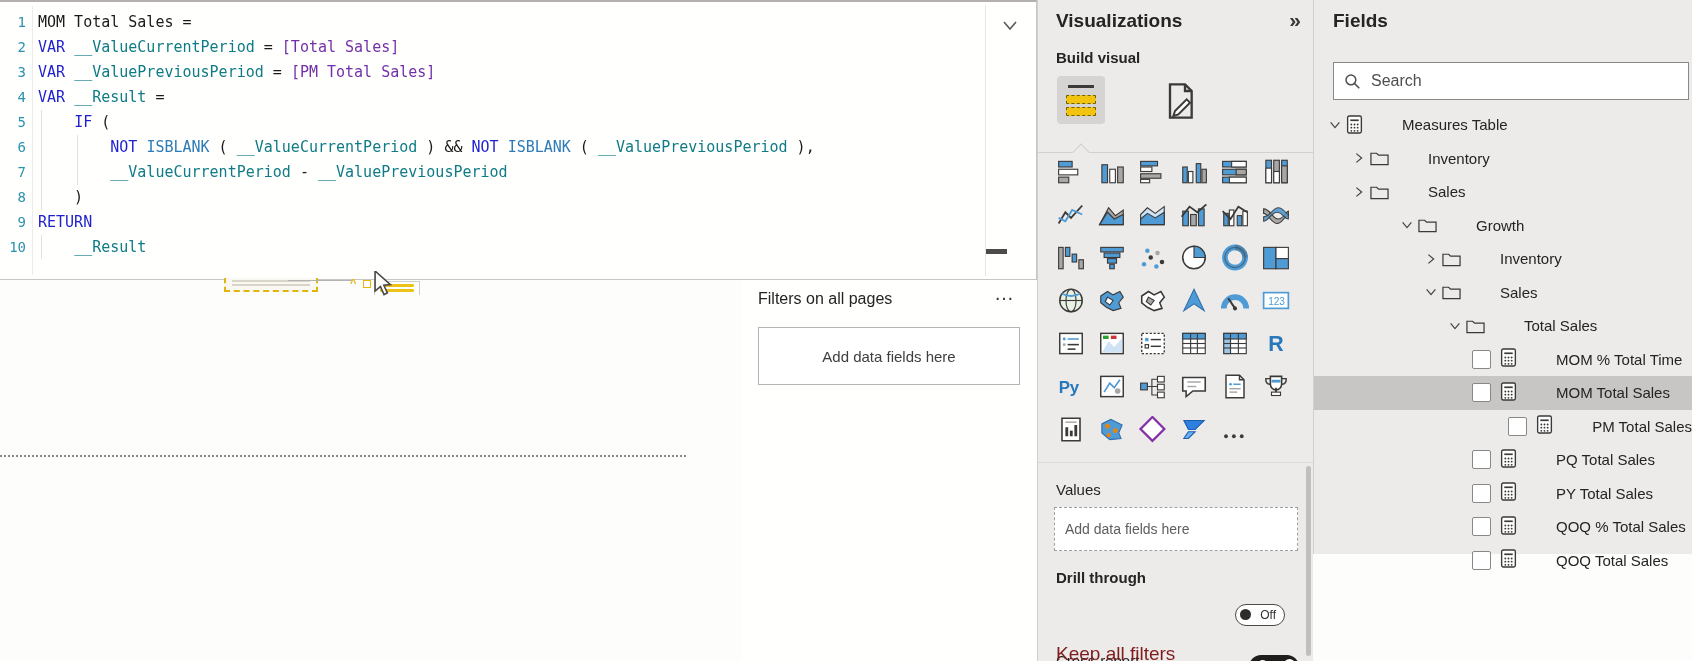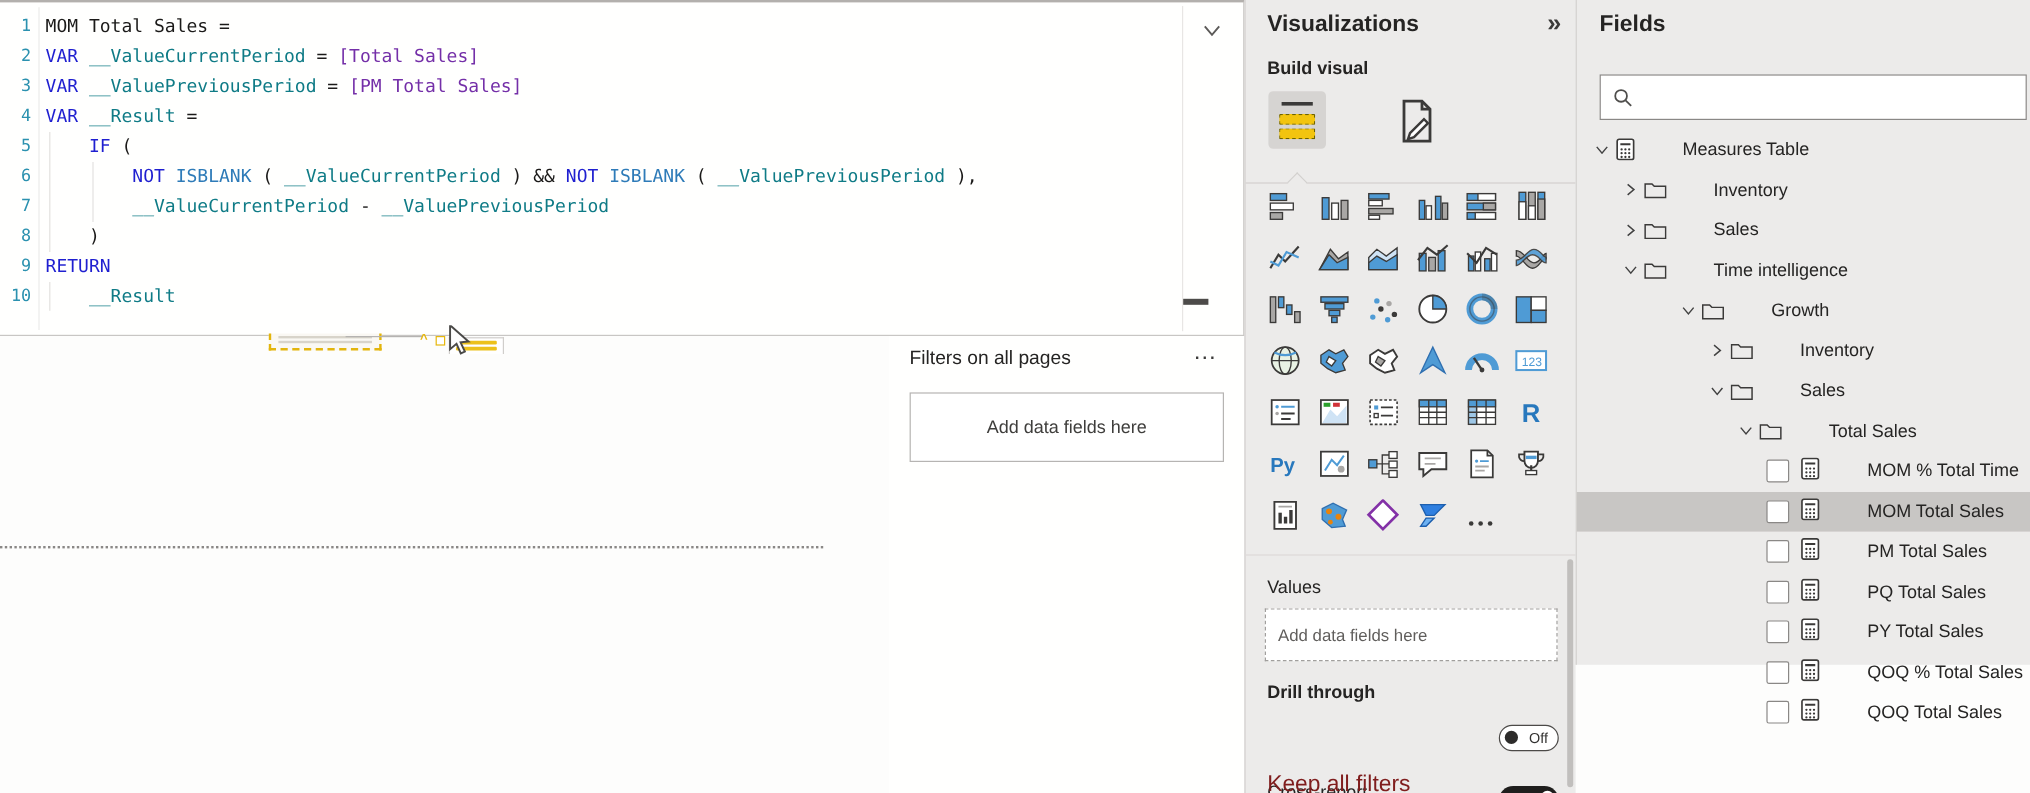--- a/index.html
+++ b/index.html
@@ -57,21 +57,21 @@
   .gallery{position:absolute;left:18px;top:158px;width:248px;display:flex;flex-wrap:wrap;}
   .gicon{width:41px;height:43px;display:flex;align-items:flex-start;justify-content:flex-start;cursor:pointer;}
   .viz-hr2{position:absolute;left:0;top:462px;width:100%;height:1px;background:#dcdad8;}
   .viz-values{position:absolute;left:18px;top:481px;font-size:15px;color:#252423;}
   .viz-drop{position:absolute;left:16px;top:507px;width:244px;height:44px;background:#fff;
             border:1px dashed #a19f9d;display:flex;align-items:center;padding-left:10px;
             font-size:14px;color:#605e5c;box-sizing:border-box;}
   .viz-drill{position:absolute;left:18px;top:569px;font-size:15px;font-weight:600;color:#252423;}
   .viz-cross{position:absolute;left:18px;top:608px;font-size:15px;color:#252423;margin-top:44px;}
   .viz-keep{position:absolute;left:18px;top:643px;font-size:19px;color:#7f1d1d;}
-  .pill-off{position:absolute;right:14px;top:604px;width:50px;height:22px;border:1px solid #4c4a48;
+  .pill-off{position:absolute;right:28px;top:604px;width:50px;height:22px;border:1px solid #4c4a48;
             border-radius:12px;background:#fff;box-sizing:border-box;cursor:pointer;}
   .pill-off .dot{position:absolute;left:4px;top:4px;width:11px;height:11px;border-radius:50%;background:#2d2c2b;}
   .pill-off .txt{position:absolute;right:8px;top:3px;font-size:12px;color:#323130;}
   .pill-on{position:absolute;right:14px;top:655px;width:50px;height:38px;border-radius:12px;
            background:#1f1e1d;box-sizing:border-box;cursor:pointer;}
   .pill-on .dot{position:absolute;right:4px;top:4px;width:11px;height:11px;border-radius:50%;background:#fff;}
   .pill-on .txt{position:absolute;left:9px;top:3px;font-size:12px;color:#fff;}
   .viz-scroll{position:absolute;right:2px;top:466px;width:5px;height:190px;background:#c1bfbd;border-radius:3px;}
   
   .fields{position:absolute;left:1313px;top:0;width:379px;height:554px;background:#ecebea;
@@ -521,20 +521,21 @@
   <div class="viz-scroll"></div>
 </div>
 
 <div class="fields">
   <div class="fields-title">Fields</div>
   <div class="search">
     <svg width="17" height="17" viewBox="0 0 16 16">
       <circle cx="6.5" cy="6.5" r="4.6" fill="none" stroke="#4f4e4c" stroke-width="1.4"></circle>
       <line x1="10" y1="10" x2="14.4" y2="14.4" stroke="#4f4e4c" stroke-width="1.4"></line>
     </svg>
+    <input type="text" placeholder="Search" style="">
   </div>
   <div class="tree" id="tree">
       <div class="trow" style="padding-left: 14px;">
         <span style="display:flex;">
           <svg width="14" height="14" viewBox="0 0 16 16">
             <polyline points="3,5 8,11 13,5" fill="none" stroke="#424242" stroke-width="1.4"></polyline>
           </svg>
         </span>
         <span style="width:4px;flex:none;"></span>
         <span style="display:flex;">
@@ -581,36 +582,20 @@
         </span>
         <span style="width:4px;flex:none;"></span>
         <span style="display:flex;">
           <svg width="19" height="16" viewBox="0 0 20 16">
             <path d="M1 3 h6 l2 2 h10 v10 h-18 z" fill="none" stroke="#3b3a39" stroke-width="1.3"></path>
             <path d="M1 5 h18" stroke="#3b3a39" stroke-width="0"></path>
           </svg>
         </span>
         <span class="gap"></span>
         <span class="tlabel">Sales</span>
-      </div>
-      <div class="trow" style="padding-left: 38px;">
-        <span style="display:flex;">
-          <svg width="14" height="14" viewBox="0 0 16 16">
-            <polyline points="3,5 8,11 13,5" fill="none" stroke="#424242" stroke-width="1.4"></polyline>
-          </svg>
-        </span>
-        <span style="width:4px;flex:none;"></span>
-        <span style="display:flex;">
-          <svg width="19" height="16" viewBox="0 0 20 16">
-            <path d="M1 3 h6 l2 2 h10 v10 h-18 z" fill="none" stroke="#3b3a39" stroke-width="1.3"></path>
-            <path d="M1 5 h18" stroke="#3b3a39" stroke-width="0"></path>
-          </svg>
-        </span>
-        <span class="gap"></span>
-        <span class="tlabel">Time intelligence</span>
       </div>
       <div class="trow" style="padding-left: 86px;">
         <span style="display:flex;">
           <svg width="14" height="14" viewBox="0 0 16 16">
             <polyline points="3,5 8,11 13,5" fill="none" stroke="#424242" stroke-width="1.4"></polyline>
           </svg>
         </span>
         <span style="width:4px;flex:none;"></span>
         <span style="display:flex;">
           <svg width="19" height="16" viewBox="0 0 20 16">
@@ -702,114 +687,114 @@
               <circle cx="8" cy="12" r="0.9"></circle>
               <circle cx="11" cy="12" r="0.9"></circle>
               <circle cx="5" cy="15" r="0.9"></circle>
               <circle cx="8" cy="15" r="0.9"></circle>
               <circle cx="11" cy="15" r="0.9"></circle>
             </g>
           </svg></span>
         <span class="gap"></span>
         <span class="tlabel">MOM Total Sales</span>
       </div>
+      <div class="trow" style="padding-left: 158px; justify-content: flex-end;">
+        <span class="chk"></span>
+        <span><svg width="17" height="19" viewBox="0 0 16 18">
+            <rect x="1.5" y="1" width="13" height="16" rx="1.5" fill="#fff" stroke="#3b3a39" stroke-width="1.3"></rect>
+            <line x1="4" y1="5" x2="12" y2="5" stroke="#3b3a39" stroke-width="1.6"></line>
+            <g fill="#3b3a39">
+              <circle cx="5" cy="9" r="0.9"></circle>
+              <circle cx="8" cy="9" r="0.9"></circle>
+              <circle cx="11" cy="9" r="0.9"></circle>
+              <circle cx="5" cy="12" r="0.9"></circle>
+              <circle cx="8" cy="12" r="0.9"></circle>
+              <circle cx="11" cy="12" r="0.9"></circle>
+              <circle cx="5" cy="15" r="0.9"></circle>
+              <circle cx="8" cy="15" r="0.9"></circle>
+              <circle cx="11" cy="15" r="0.9"></circle>
+            </g>
+          </svg></span>
+        <span class="gap"></span>
+        <span class="tlabel">PM Total Sales</span>
+      </div>
       <div class="trow" style="padding-left: 158px;">
         <span class="chk"></span>
         <span><svg width="17" height="19" viewBox="0 0 16 18">
             <rect x="1.5" y="1" width="13" height="16" rx="1.5" fill="#fff" stroke="#3b3a39" stroke-width="1.3"></rect>
             <line x1="4" y1="5" x2="12" y2="5" stroke="#3b3a39" stroke-width="1.6"></line>
             <g fill="#3b3a39">
               <circle cx="5" cy="9" r="0.9"></circle>
               <circle cx="8" cy="9" r="0.9"></circle>
               <circle cx="11" cy="9" r="0.9"></circle>
               <circle cx="5" cy="12" r="0.9"></circle>
               <circle cx="8" cy="12" r="0.9"></circle>
               <circle cx="11" cy="12" r="0.9"></circle>
               <circle cx="5" cy="15" r="0.9"></circle>
               <circle cx="8" cy="15" r="0.9"></circle>
               <circle cx="11" cy="15" r="0.9"></circle>
             </g>
           </svg></span>
         <span class="gap"></span>
-        <span class="tlabel">PM Total Sales</span>
+        <span class="tlabel">PQ Total Sales</span>
       </div>
       <div class="trow" style="padding-left: 158px;">
         <span class="chk"></span>
         <span><svg width="17" height="19" viewBox="0 0 16 18">
             <rect x="1.5" y="1" width="13" height="16" rx="1.5" fill="#fff" stroke="#3b3a39" stroke-width="1.3"></rect>
             <line x1="4" y1="5" x2="12" y2="5" stroke="#3b3a39" stroke-width="1.6"></line>
             <g fill="#3b3a39">
               <circle cx="5" cy="9" r="0.9"></circle>
               <circle cx="8" cy="9" r="0.9"></circle>
               <circle cx="11" cy="9" r="0.9"></circle>
               <circle cx="5" cy="12" r="0.9"></circle>
               <circle cx="8" cy="12" r="0.9"></circle>
               <circle cx="11" cy="12" r="0.9"></circle>
               <circle cx="5" cy="15" r="0.9"></circle>
               <circle cx="8" cy="15" r="0.9"></circle>
               <circle cx="11" cy="15" r="0.9"></circle>
             </g>
           </svg></span>
         <span class="gap"></span>
-        <span class="tlabel">PQ Total Sales</span>
+        <span class="tlabel">PY Total Sales</span>
       </div>
       <div class="trow" style="padding-left: 158px;">
         <span class="chk"></span>
         <span><svg width="17" height="19" viewBox="0 0 16 18">
             <rect x="1.5" y="1" width="13" height="16" rx="1.5" fill="#fff" stroke="#3b3a39" stroke-width="1.3"></rect>
             <line x1="4" y1="5" x2="12" y2="5" stroke="#3b3a39" stroke-width="1.6"></line>
             <g fill="#3b3a39">
               <circle cx="5" cy="9" r="0.9"></circle>
               <circle cx="8" cy="9" r="0.9"></circle>
               <circle cx="11" cy="9" r="0.9"></circle>
               <circle cx="5" cy="12" r="0.9"></circle>
               <circle cx="8" cy="12" r="0.9"></circle>
               <circle cx="11" cy="12" r="0.9"></circle>
               <circle cx="5" cy="15" r="0.9"></circle>
               <circle cx="8" cy="15" r="0.9"></circle>
               <circle cx="11" cy="15" r="0.9"></circle>
             </g>
           </svg></span>
         <span class="gap"></span>
-        <span class="tlabel">PY Total Sales</span>
+        <span class="tlabel">QOQ % Total Sales</span>
       </div>
       <div class="trow" style="padding-left: 158px;">
         <span class="chk"></span>
         <span><svg width="17" height="19" viewBox="0 0 16 18">
             <rect x="1.5" y="1" width="13" height="16" rx="1.5" fill="#fff" stroke="#3b3a39" stroke-width="1.3"></rect>
             <line x1="4" y1="5" x2="12" y2="5" stroke="#3b3a39" stroke-width="1.6"></line>
             <g fill="#3b3a39">
               <circle cx="5" cy="9" r="0.9"></circle>
               <circle cx="8" cy="9" r="0.9"></circle>
               <circle cx="11" cy="9" r="0.9"></circle>
               <circle cx="5" cy="12" r="0.9"></circle>
               <circle cx="8" cy="12" r="0.9"></circle>
               <circle cx="11" cy="12" r="0.9"></circle>
               <circle cx="5" cy="15" r="0.9"></circle>
               <circle cx="8" cy="15" r="0.9"></circle>
               <circle cx="11" cy="15" r="0.9"></circle>
             </g>
           </svg></span>
         <span class="gap"></span>
-        <span class="tlabel">QOQ % Total Sales</span>
-      </div>
-      <div class="trow" style="padding-left: 158px;">
-        <span class="chk"></span>
-        <span><svg width="17" height="19" viewBox="0 0 16 18">
-            <rect x="1.5" y="1" width="13" height="16" rx="1.5" fill="#fff" stroke="#3b3a39" stroke-width="1.3"></rect>
-            <line x1="4" y1="5" x2="12" y2="5" stroke="#3b3a39" stroke-width="1.6"></line>
-            <g fill="#3b3a39">
-              <circle cx="5" cy="9" r="0.9"></circle>
-              <circle cx="8" cy="9" r="0.9"></circle>
-              <circle cx="11" cy="9" r="0.9"></circle>
-              <circle cx="5" cy="12" r="0.9"></circle>
-              <circle cx="8" cy="12" r="0.9"></circle>
-              <circle cx="11" cy="12" r="0.9"></circle>
-              <circle cx="5" cy="15" r="0.9"></circle>
-              <circle cx="8" cy="15" r="0.9"></circle>
-              <circle cx="11" cy="15" r="0.9"></circle>
-            </g>
-          </svg></span>
-        <span class="gap"></span>
         <span class="tlabel">QOQ Total Sales</span>
       </div>
     </div>
 </div>
 
 </body></html>

